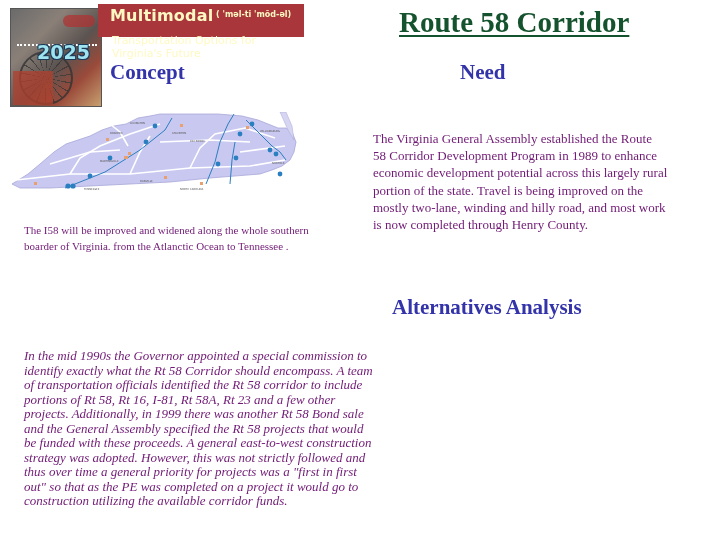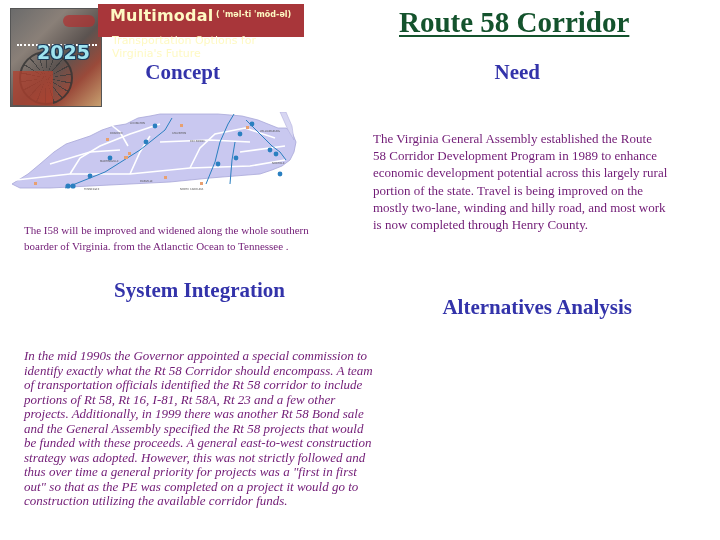--- a/index.html
+++ b/index.html
@@ -35,21 +35,21 @@
     font-weight: bold; text-shadow: 1px 1px 0 #1c3b5a, -1px -1px 0 #1c3b5a, 1px -1px 0 #1c3b5a, -1px 1px 0 #1c3b5a;
   }
   .logo .txt1 { left: 6px; top: 10px; font-size: 22px; letter-spacing: -0.5px; }
   .logo .txt2 { left: 26px; top: 32px; font-size: 19px; }
   .logo .dots { position: absolute; left: 6px; top: 35px; width: 80px; border-top: 2px dotted #fff; }
   
   .main-title {
     left: 374px; top: 6px; font-size: 29px; font-weight: bold; color: #14532d;
     text-decoration: underline; text-decoration-thickness: 2px; text-underline-offset: 3px; margin-left: 25px;
   }
-  .section-head { font-weight: bold; color: #3333aa; font-size: 21px; text-align: right; }
+  .section-head { font-weight: bold; color: #3333aa; font-size: 21px; text-align: left; }
   .h-concept { left: 110px; top: 60px; width: 110px; }
   .h-need { left: 460px; top: 60px; width: 80px; }
   .h-sip { left: 40px; top: 277px; width: 245px; line-height: 27px; }
   .h-alt { left: 392px; top: 295px; width: 240px; }
   
   .map { left: 10px; top: 112px; width: 290px; height: 80px; }
   
   .p { font-size: 11px; line-height: 16.3px; color: #701a75; }
   .p-concept { left: 24px; top: 222px; width: 285px; }
   .p-need { left: 373px; top: 130px; width: 295px; font-size: 13px; line-height: 17.2px; }
@@ -138,17 +138,16 @@
       <text x="74" y="78">TENNESSEE</text>
   </g>
 </svg>
 
 <div class="abs p p-concept">The I58 will be improved and widened along the whole southern boarder of Virginia. from the Atlanctic Ocean to Tennessee .</div>
 
 <div class="abs section-head h-need">Need</div>
 <div class="abs p p-need">The Virginia General Assembly established the Route 58 Corridor Development Program in 1989 to enhance economic development potential across this largely rural portion of the state. Travel is being improved on the mostly two-lane, winding and hilly road, and most work is now completed through Henry County.</div>
 
 <div class="abs section-head h-sip">
-  <div>System Integration</div>
 </div>
 <div class="abs p p-sip">In the mid 1990s the Governor appointed a special commission to identify exactly what the Rt 58 Corridor should encompass.  A team of transportation officials identified the Rt 58 corridor to include portions of Rt 58, Rt 16, I-81, Rt 58A, Rt 23 and a few other projects.  Additionally, in 1999 there was another Rt 58 Bond sale and the General Assembly specified the Rt 58 projects that would be funded with these proceeds. A general east-to-west construction strategy was adopted.  However, this was not strictly followed and thus over time a general priority for projects was a "first in first out" so that as the PE was completed on a project it would go to construction utilizing the available corridor funds.</div>
 
 <div class="abs section-head h-alt">Alternatives Analysis</div>
 
 </body></html>

